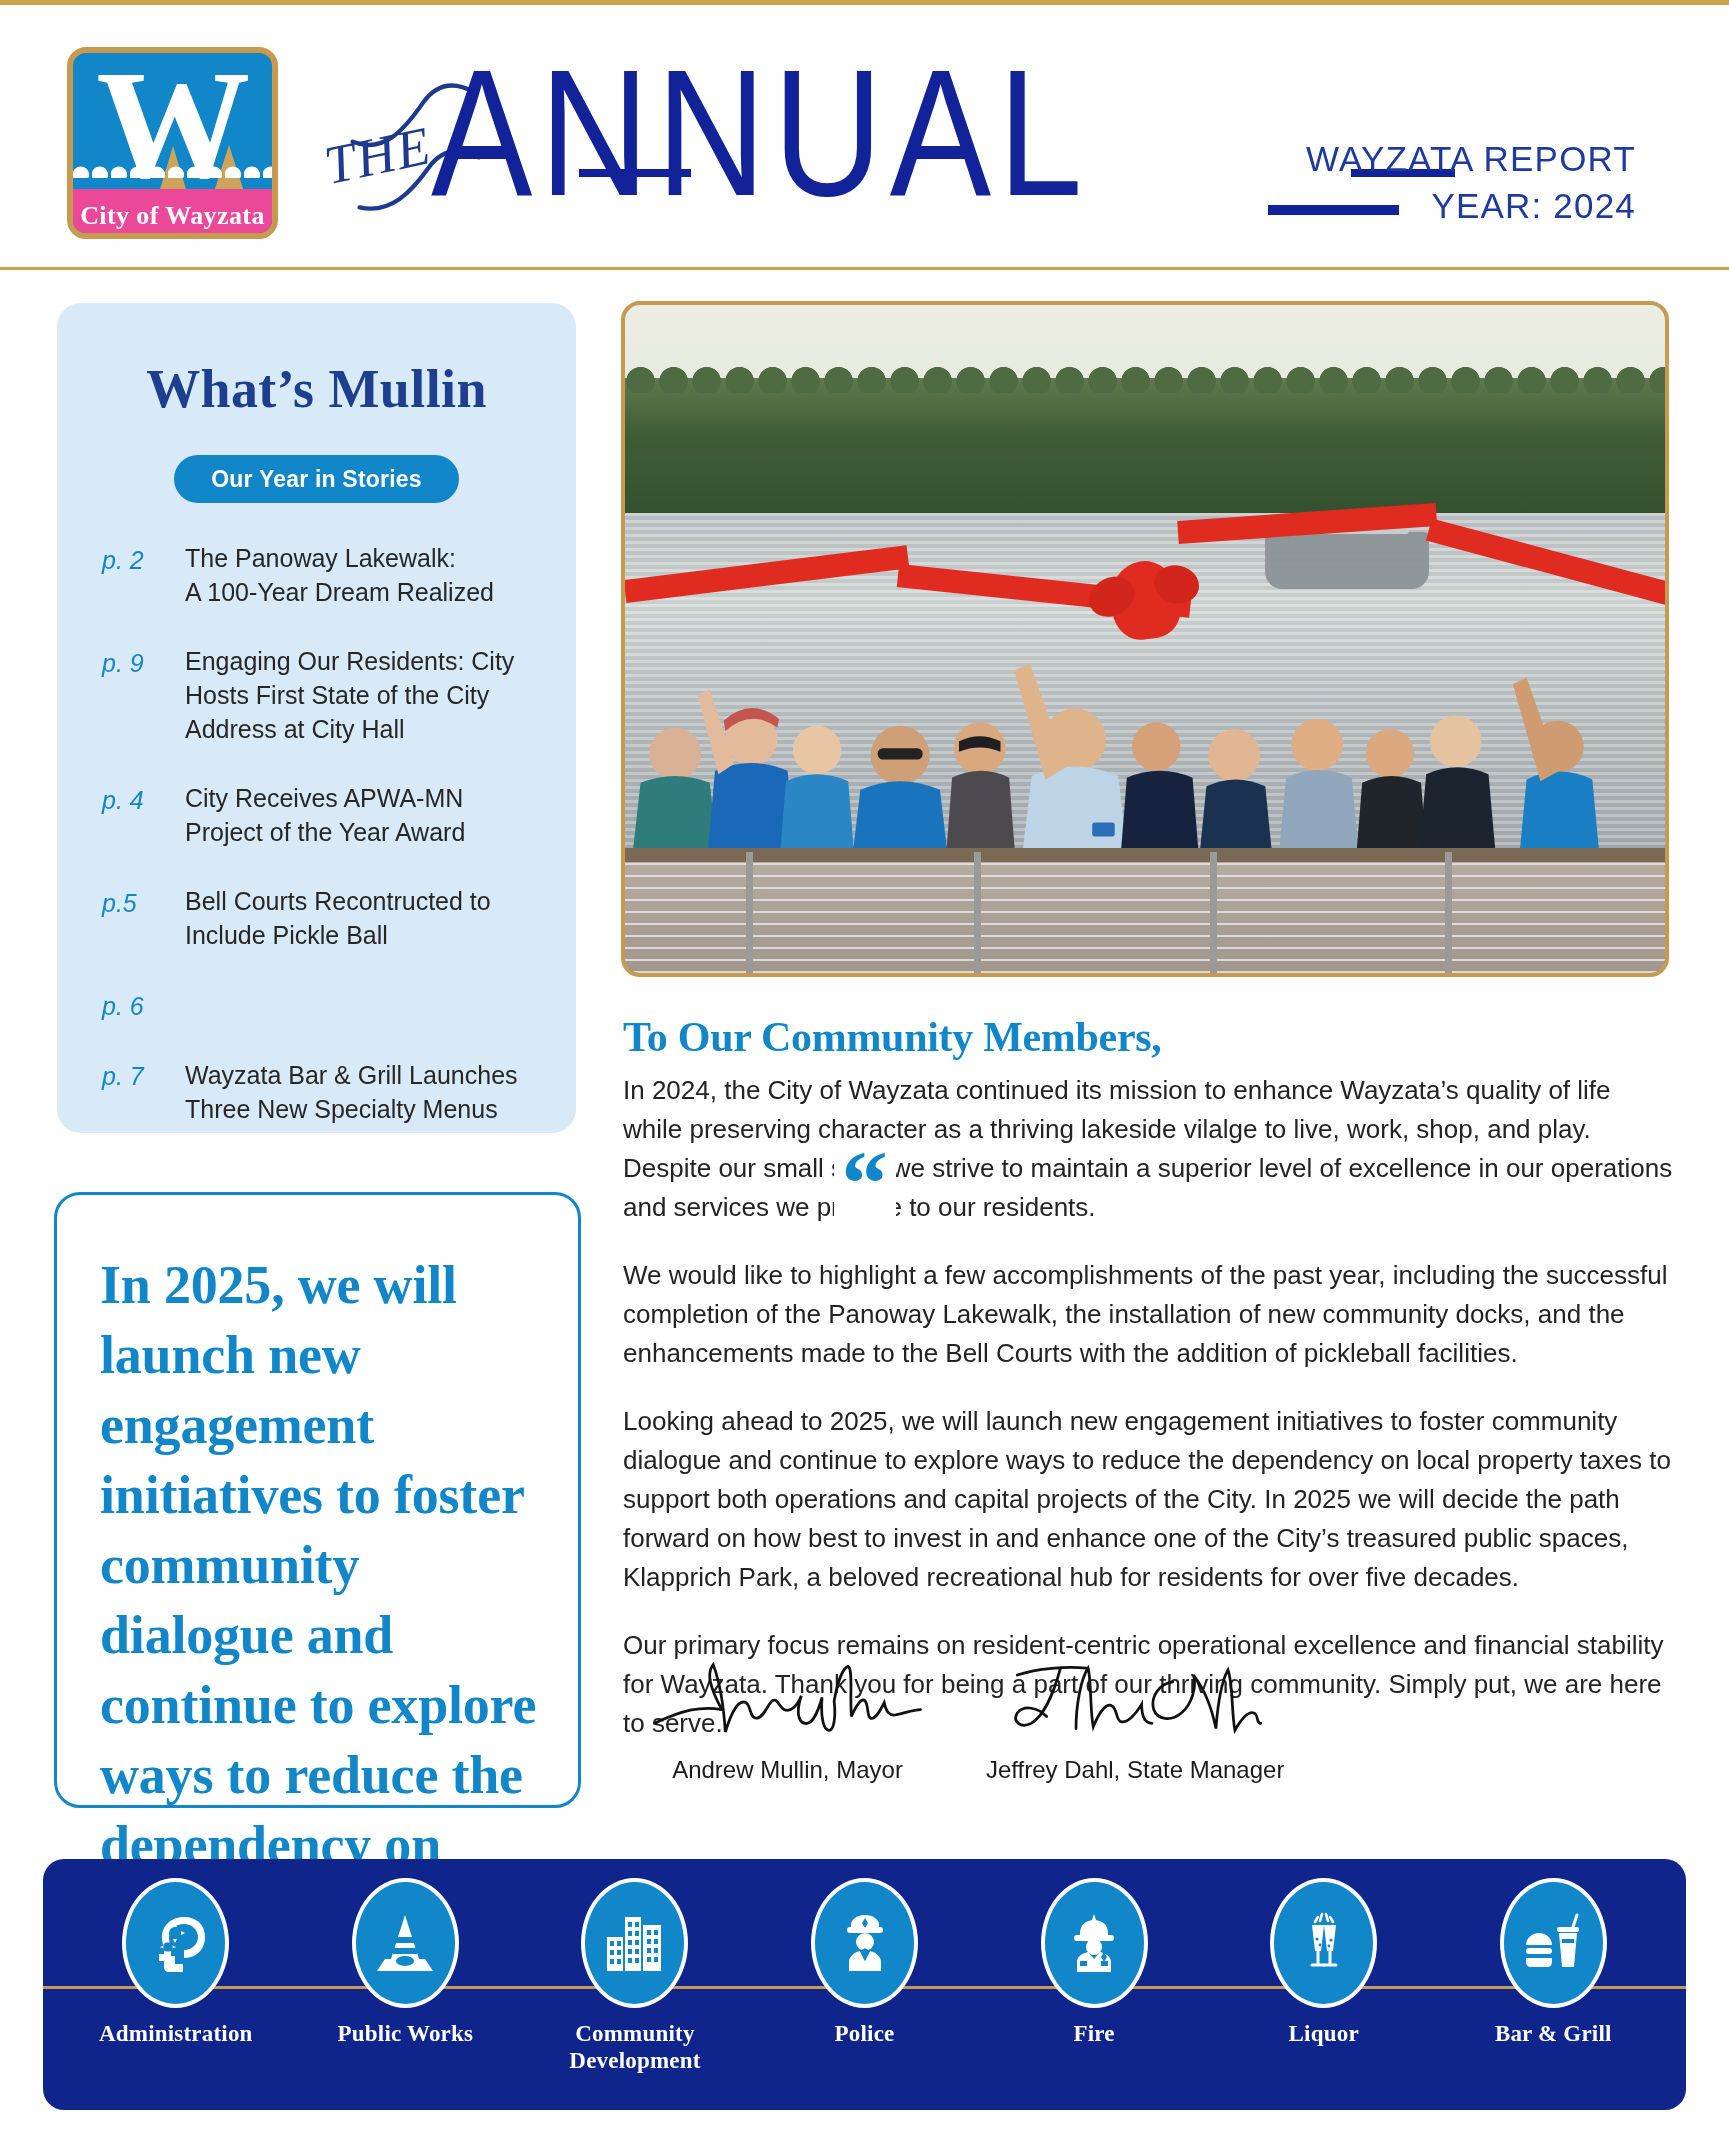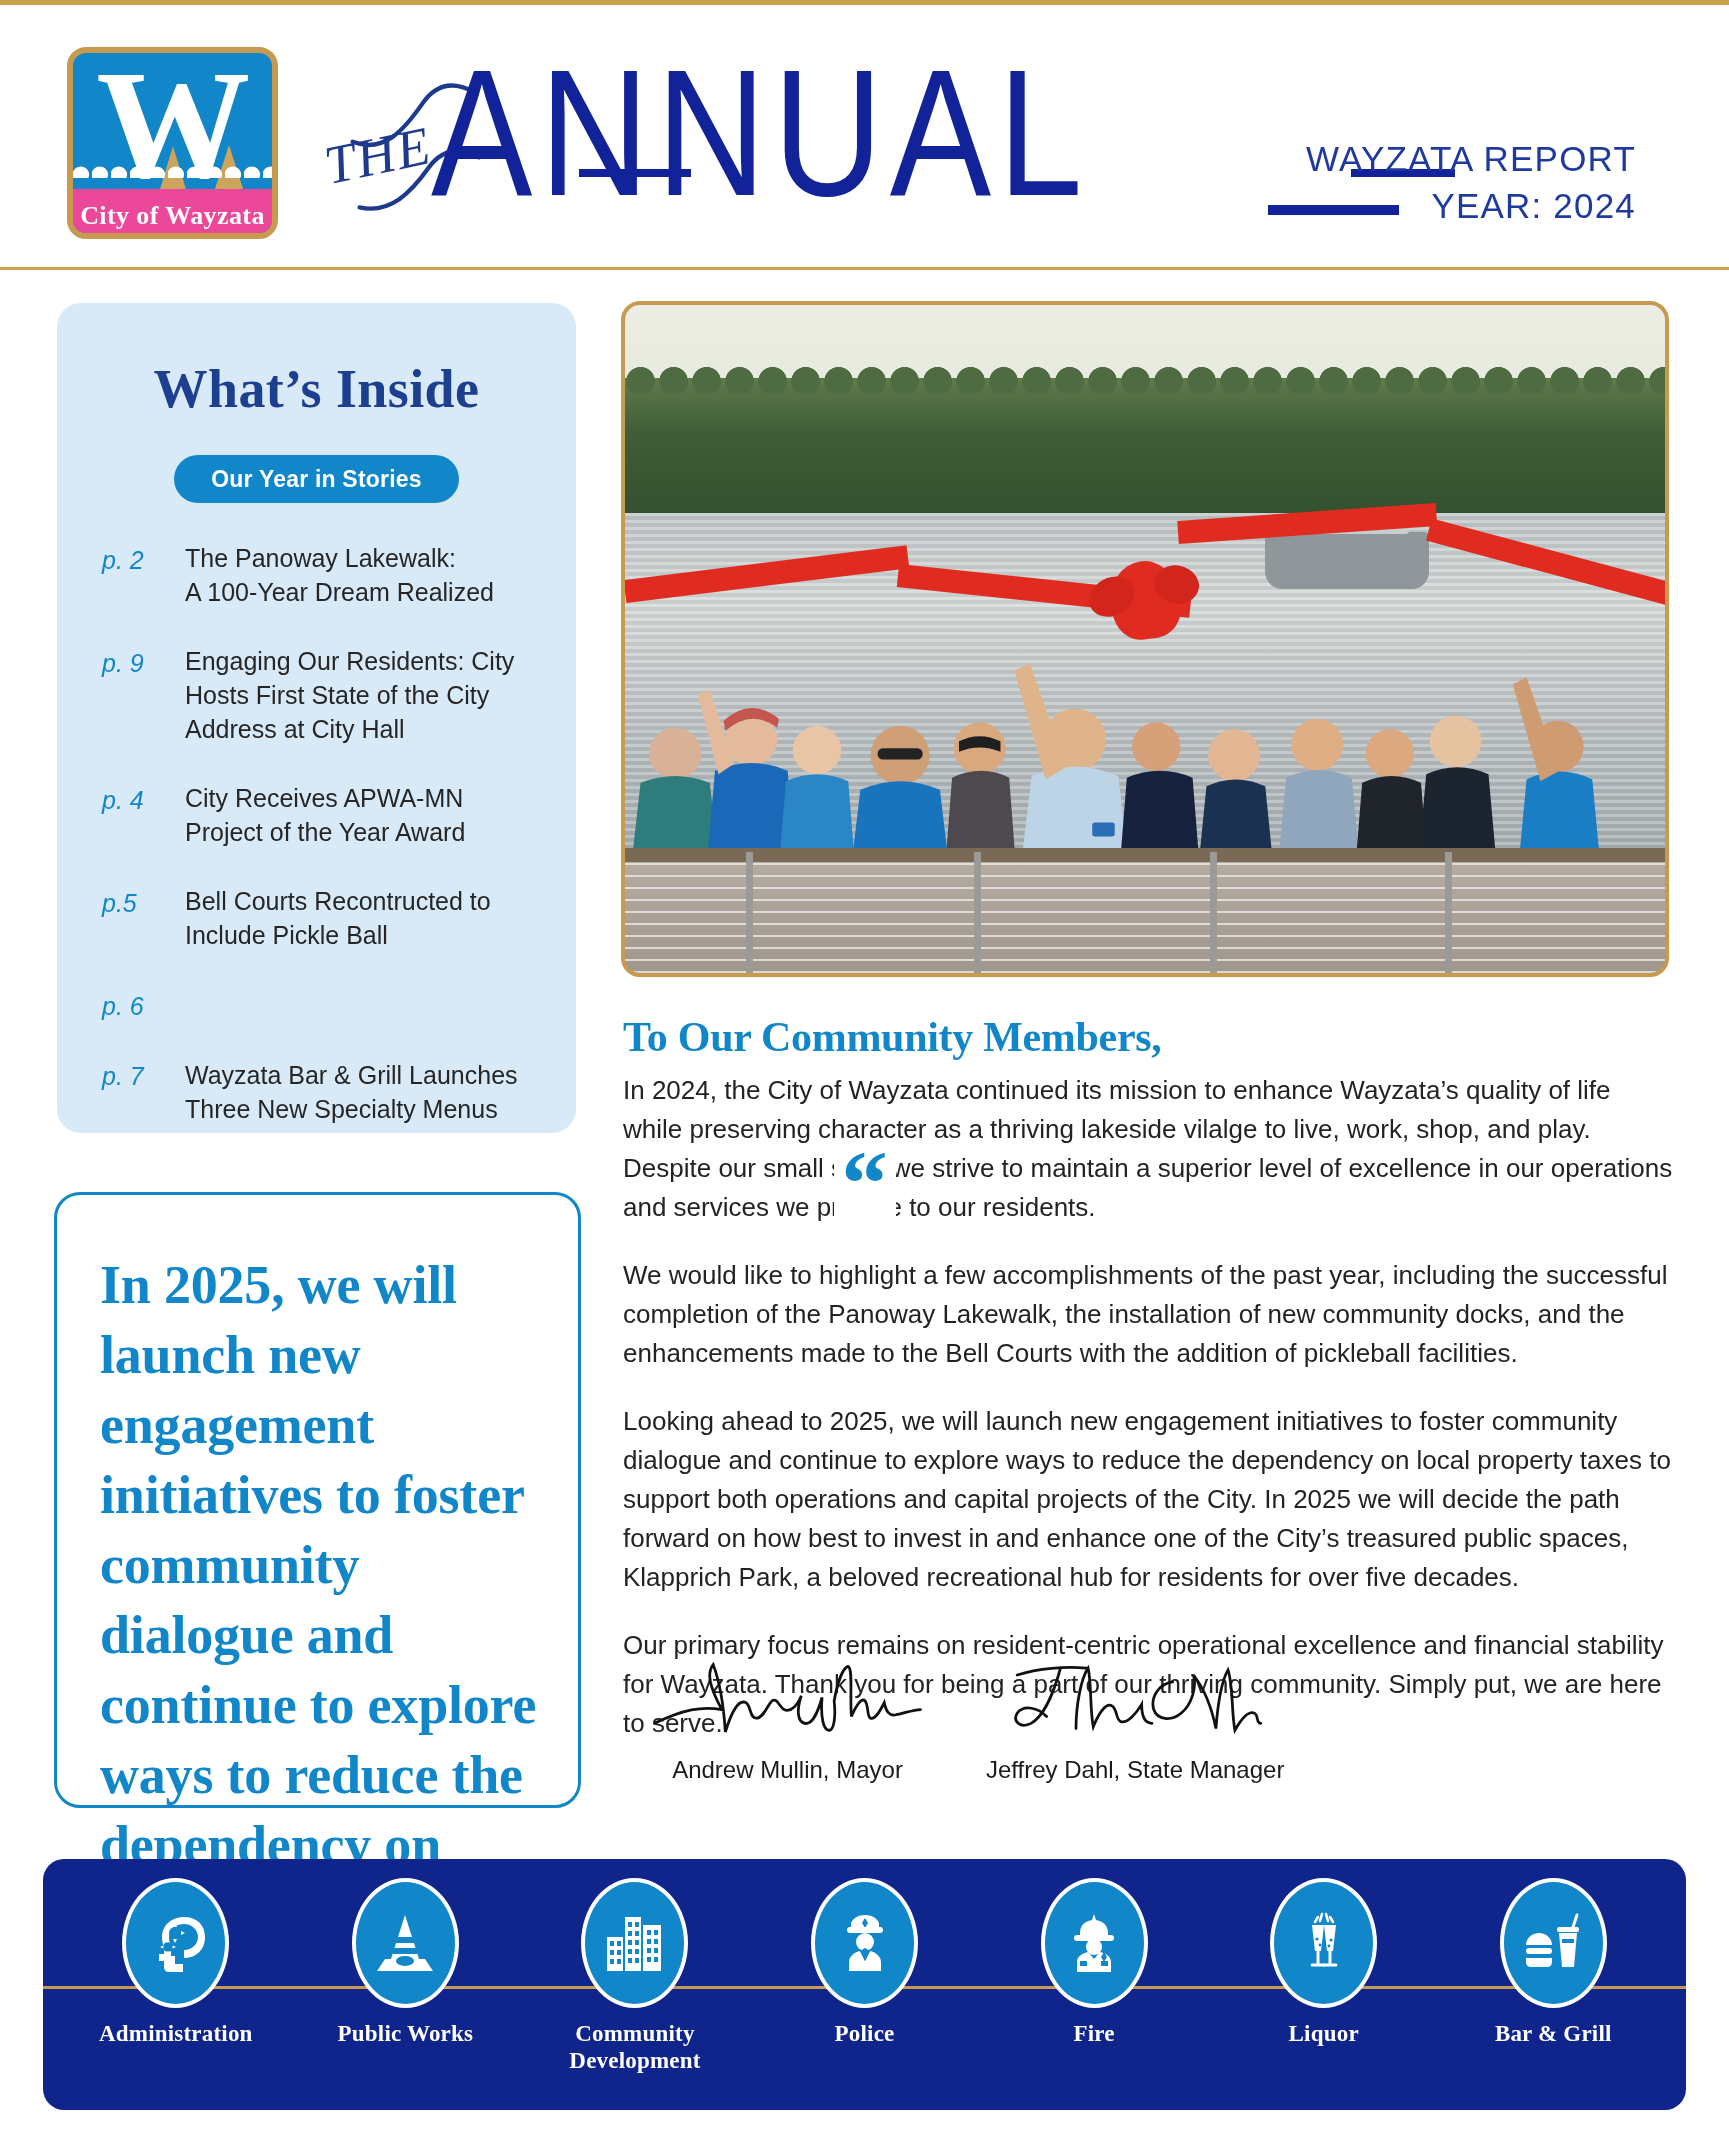--- a/index.html
+++ b/index.html
@@ -215,21 +215,21 @@
   <div class="annual-bar-r"></div>
   <div class="annual-tail"></div>
 
   <div class="report-meta">
     <div>WAYZATA REPORT</div>
     <div>YEAR: 2024</div>
   </div>
 </div>
 
 <div class="inside-panel">
-  <div class="inside-title">What’s Inside</div>
+  <div class="inside-title">What’s Mullin</div>
   <div class="stories-pill">
     <span>Our Year in Stories</span>
   </div>
 
   <div class="toc">
     <div class="toc-row">
       <div class="toc-page">p. 2</div>
       <div class="toc-text">The Panoway Lakewalk:<br>A 100-Year Dream Realized</div>
     </div>
     <div class="toc-row">

